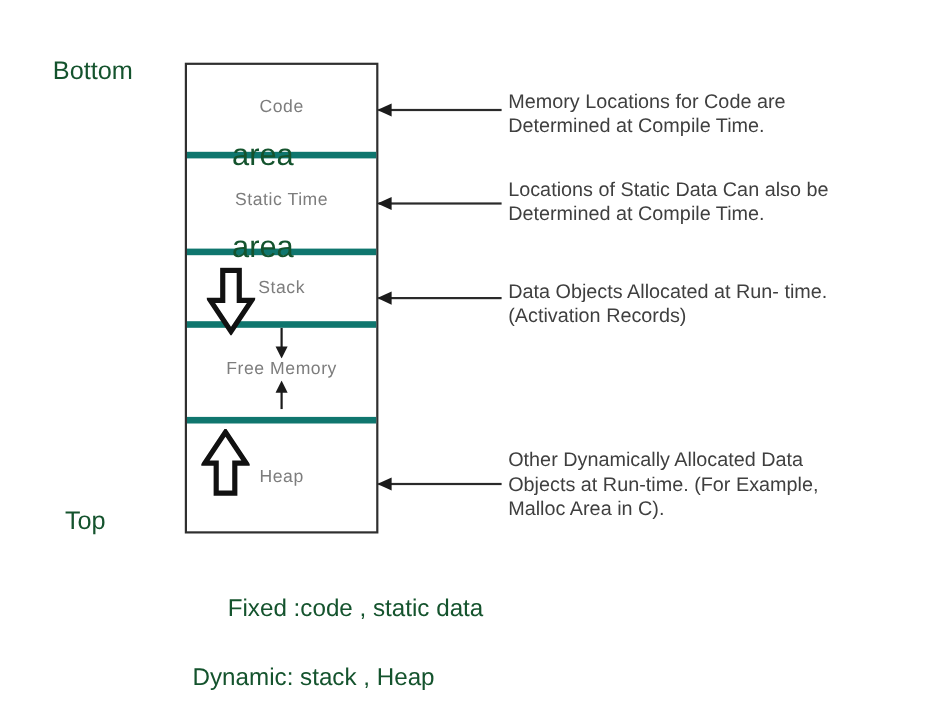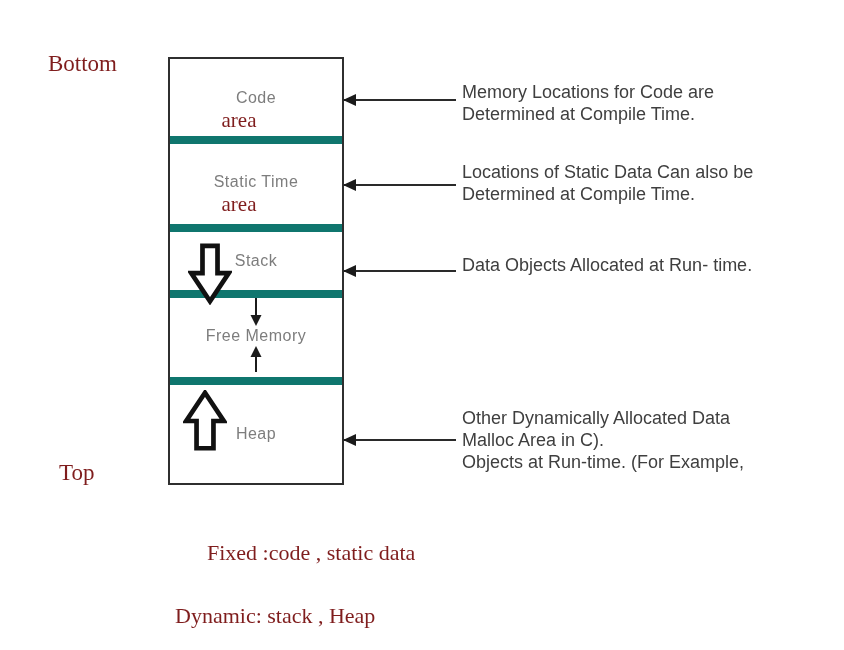--- a/index.html
+++ b/index.html
@@ -1,44 +1,44 @@
 <!DOCTYPE html>
 <html><head>
 <meta charset="utf-8">
 <style>
   html,body { margin:0; padding:0; background:#fff; }
   .canvas {
     position:relative; width:844px; height:650px; background:#ffffff;
     font-family:"Liberation Sans", sans-serif; overflow:hidden;
   }
-  .serif { font-family:Liberation Serif, serif; color:#7f1d1d; }
+  .serif { font-family:Liberation Sans, sans-serif; color:#14532d; }
   .side-label { position:absolute; font-size:23px; }
   #bottom-label { left:48px; top:51px; }
   #top-label    { left:59px; top:460px; }
 
   
   #memory-column {
     position:absolute; left:168px; top:57px; width:176px; height:428px;
     border:2px solid #2f2f2f; box-sizing:border-box;
     display:flex; flex-direction:column;
   }
   .section {
     position:relative; box-sizing:border-box;
-    border-bottom:8px solid #0f766e;
+    border-bottom:6px solid #0f766e;
     display:flex; flex-direction:column; align-items:center;
   }
   .section:last-child { border-bottom:none; }
   .sec-code   { height:85px; padding-top:29px; }
   .sec-static { height:88px; padding-top:28px; }
   .sec-stack  { height:66px; justify-content:center; }
   .sec-free   { height:87px; justify-content:flex-start; }
   .sec-heap   { flex:1; justify-content:center; }
 
   .glabel { color:#7d7d7d; font-size:16px; line-height:20px; letter-spacing:0.5px; white-space:nowrap; }
-  .sublabel { font-size:21px; line-height:25px; transform:translateX(-17px); }
+  .sublabel { font-size:28px; line-height:25px; transform:translateX(-17px);margin-top:20px; }
 
   .block-arrow { position:absolute; display:block; line-height:0; }
   .arrow-stack { left:18px; top:11px; }
   .arrow-heap  { left:13px; top:5px; }
   .small-arrow { display:block; line-height:0; }
 
   
   .h-arrow { position:absolute; left:344px; width:112px; height:0; border-top:2px solid #2a2a2a; }
   .ah {
     position:absolute; left:-1px; top:-7px; width:0; height:0;
@@ -126,24 +126,25 @@
     <div>Determined at Compile Time.</div>
   </div>
 
   <div class="note" style="top:161px">
     <div>Locations of Static Data Can also be</div>
     <div>Determined at Compile Time.</div>
   </div>
 
   <div class="note" style="top:254px">
     <div>Data Objects Allocated at Run- time.</div>
+    <div>(Activation Records)</div>
   </div>
 
   <div class="note" style="top:407px">
     <div>Other Dynamically Allocated Data</div>
+    <div>Objects at Run-time. (For Example,</div>
     <div>Malloc Area in C).</div>
-    <div>Objects at Run-time. (For Example,</div>
   </div>
 
   <div class="serif footer" id="fixed-line">Fixed :code , static data</div>
   <div class="serif footer" id="dynamic-line">Dynamic: stack , Heap</div>
 
 </div>
 
 </body></html>

